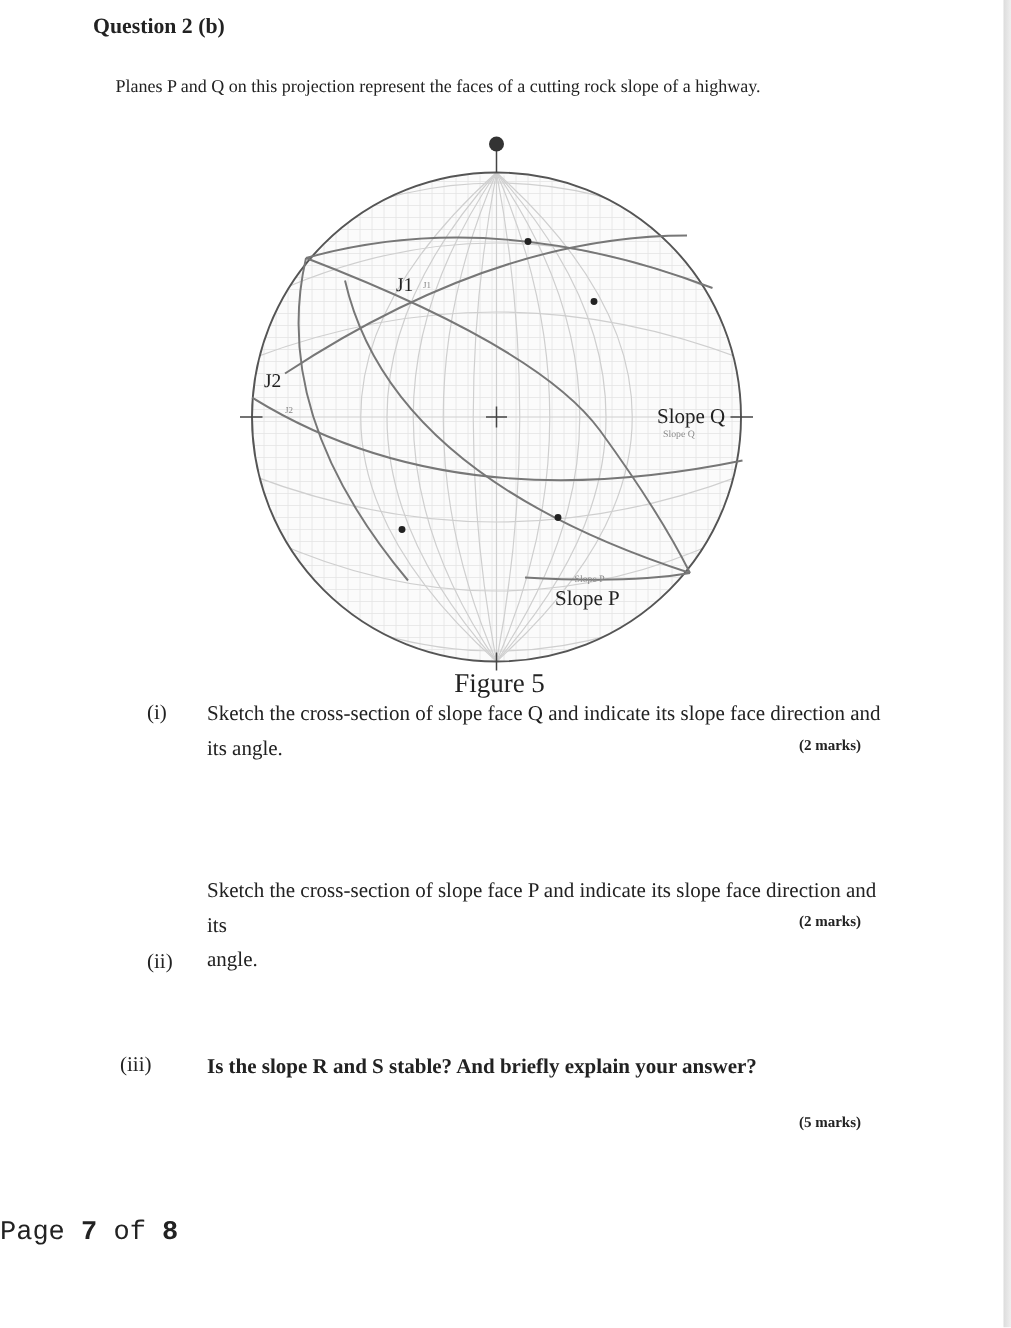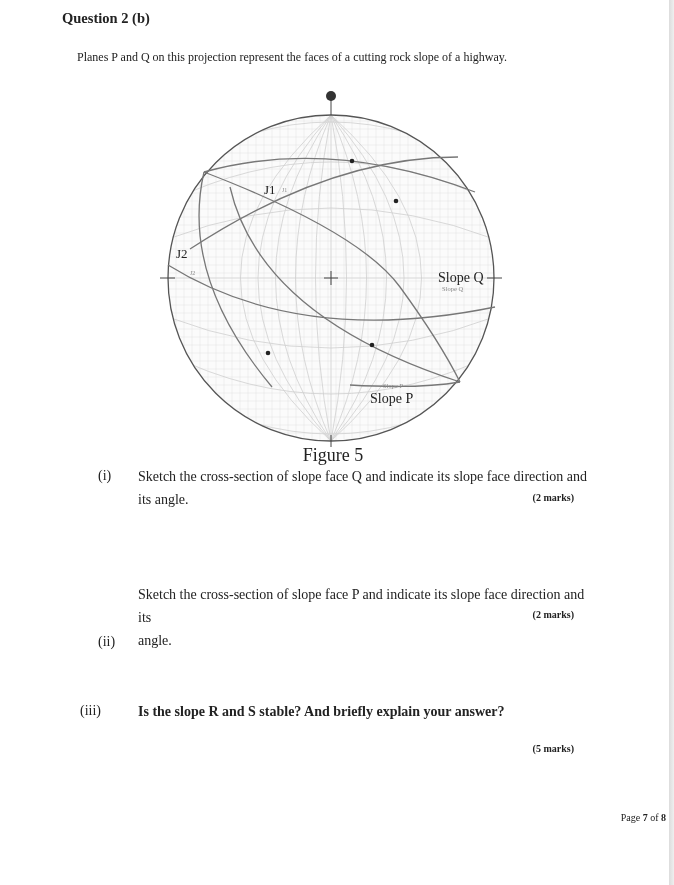--- a/index.html
+++ b/index.html
@@ -7,21 +7,21 @@
          font-family:"Liberation Serif", "DejaVu Serif", serif; color:#222; }
   .scrollbar { position:absolute; left:669px; top:0; width:5px; height:885px;
                background:linear-gradient(to right,#dcdcdc,#efefef); }
   .qtitle { position:absolute; left:62px; top:10px; font-size:14.5px; font-weight:bold; }
   .intro { position:absolute; left:77px; top:50px; font-size:12px; }
   .figure { position:absolute; left:160px; top:87px; width:345px; height:365px; }
   .caption { position:absolute; left:0; width:666px; top:445px; text-align:center; font-size:18px; }
   .item-num { position:absolute; left:98px; font-size:14px; }
   .item-text { position:absolute; left:138px; width:452px; font-size:14px; line-height:23px; }
   .marks { position:absolute; right:100px; font-size:10px; font-weight:bold; }
-  .footer { position:absolute; left:0; width:666px; top:812px; text-align:right; font-size:10px; }
+  .footer { position:absolute; left:0; width:666px; top:812px; text-align:left; font-size:18px;font-family:Liberation Mono, monospace; }
   .footer b { font-weight:bold; }
   svg text { font-family:"Liberation Serif", "DejaVu Serif", serif; }
 </style>
 </head>
 <body>
 
 <div class="scrollbar"></div>
 
 <div class="qtitle">Question 2 (b)</div>
 <div class="intro">Planes P and Q on this projection represent the faces of a cutting rock slope of a highway.</div>

